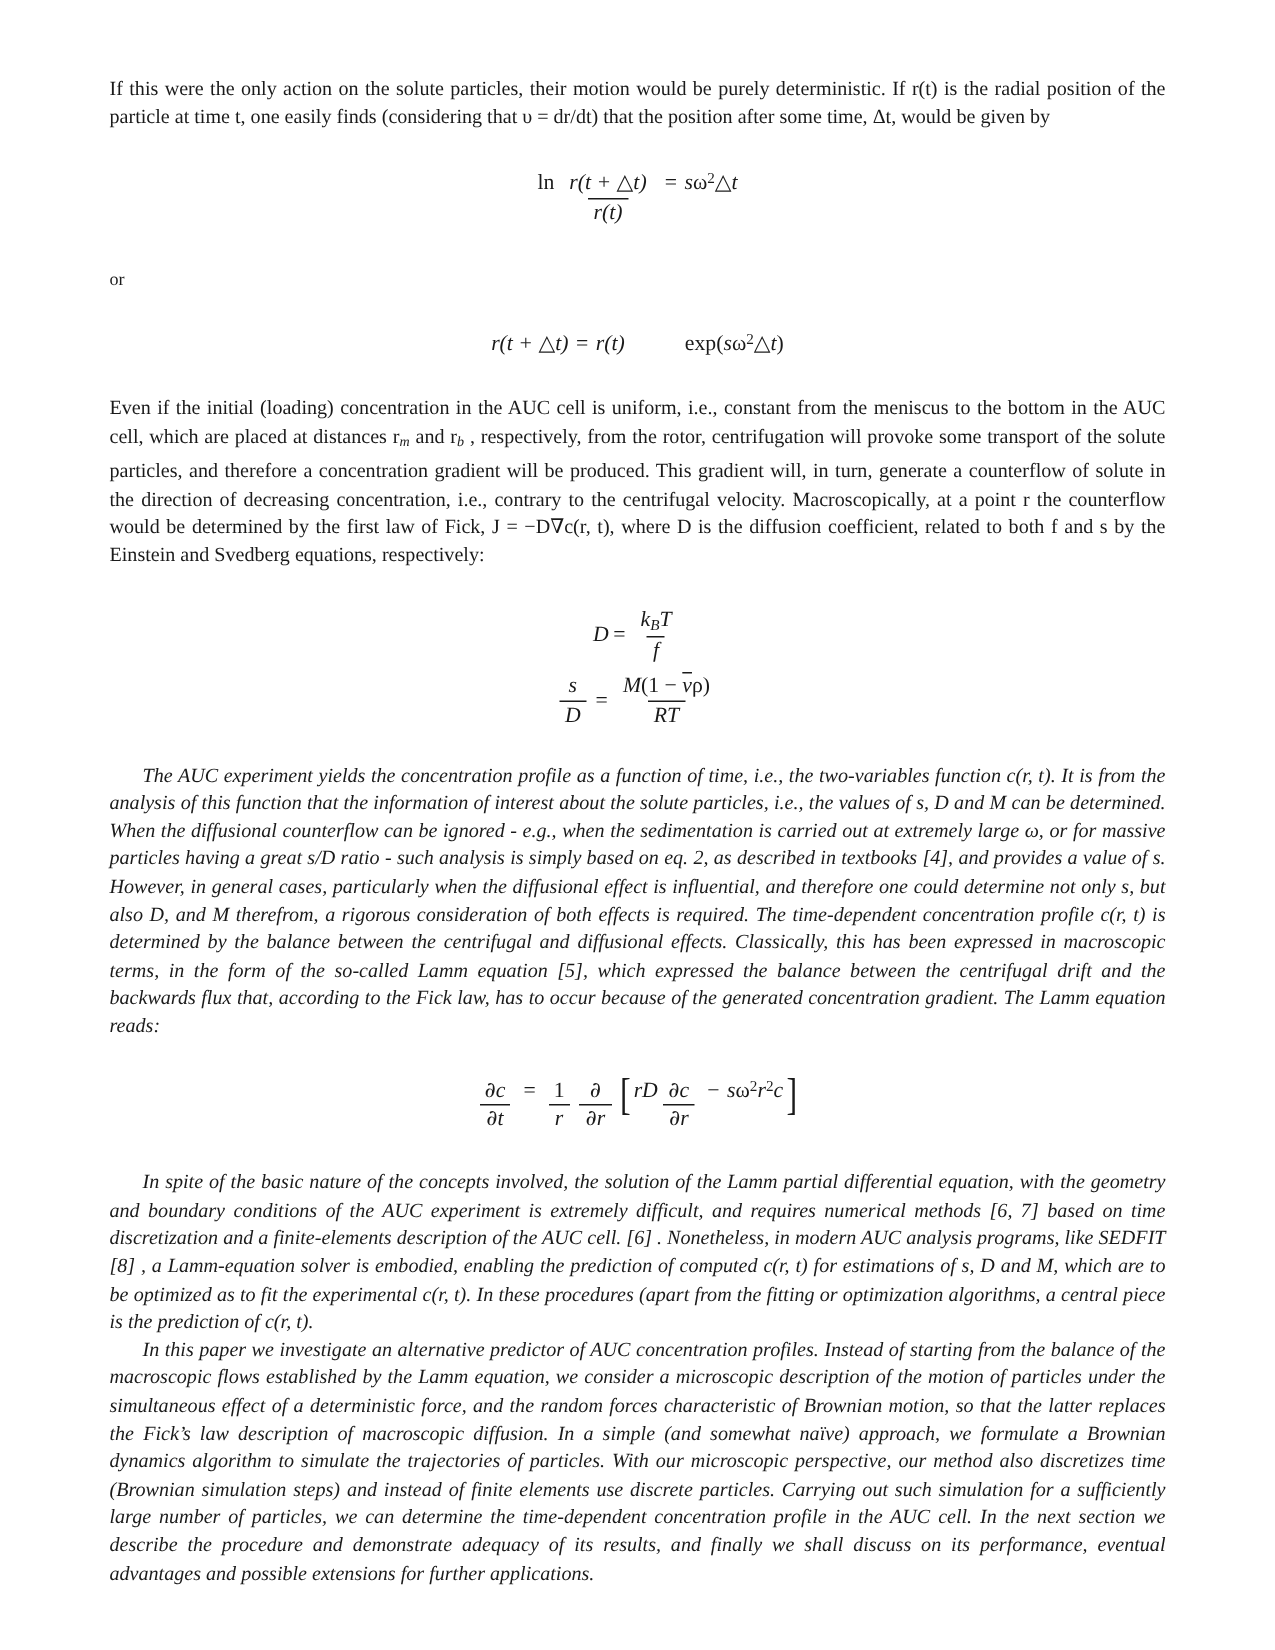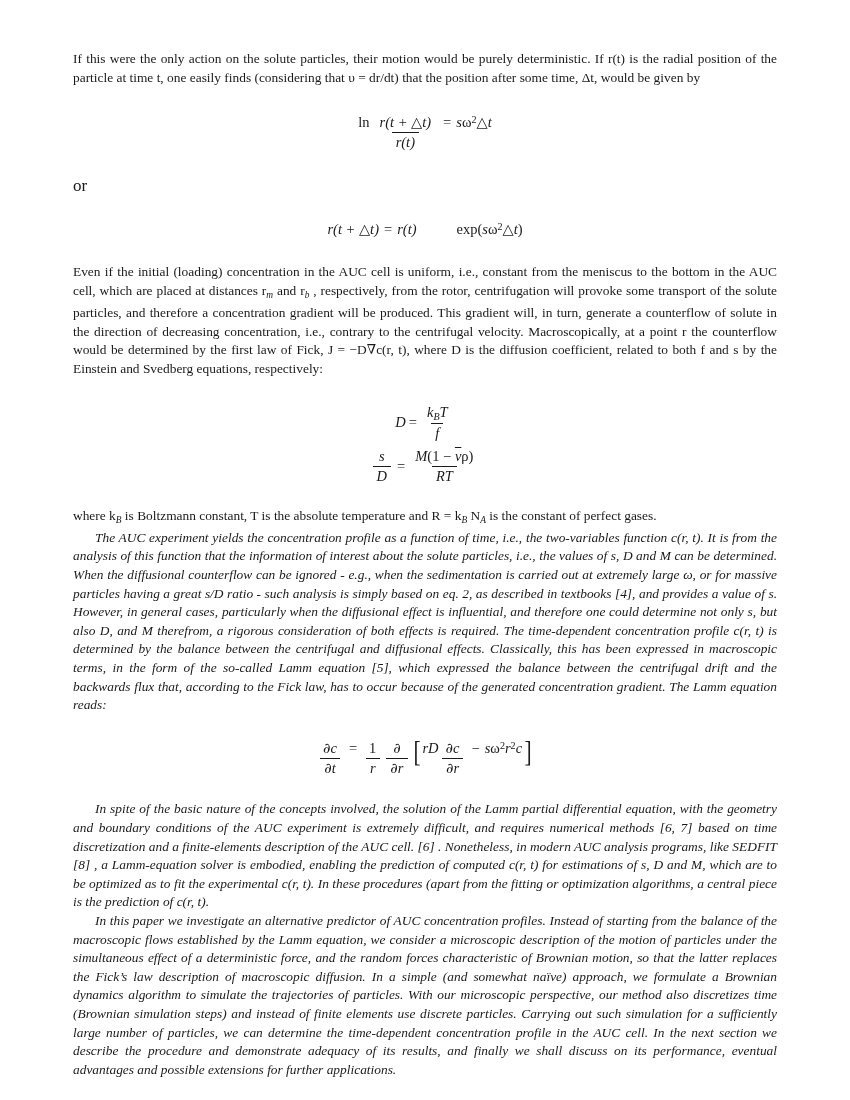--- a/index.html
+++ b/index.html
@@ -28,21 +28,21 @@
     text-align: justify;
     text-justify: inter-word;
     hyphens: none;
   }
   p.indent {
     text-indent: 22px;
     font-style: italic;
   }
   .plain-line {
     margin: 0;
-    font-size: 17px;
+    font-size: 12px;
     line-height: 18.6px;
   }
   
   .eq-block {
     display: flex;
     justify-content: center;
     align-items: center;
     font-family: "Liberation Serif", "DejaVu Serif", serif;
     font-size: 14.5px;
   }
@@ -138,21 +138,20 @@
         <span class="den it">D</span>
       </span>
       <span class="opn">=</span>
       <span class="frac">
         <span class="num"><span class="it">M</span><span>(1 − </span><span class="ovl it">v</span><span>ρ</span><span>)</span></span>
         <span class="den it">RT</span>
       </span>
     </div>
   </div>
 
-  <p class="body-text"><span>where k</span><span class="sub">B</span><span> is Boltzmann constant, T is the absolute temperature and R = k</span><span class="sub">B</span><span> N</span><span class="sub">A</span><span> is the constant of perfect gases.</span></p>
 
   <p class="body-text indent">The AUC experiment yields the concentration profile as a function of time, i.e., the two-variables function c(r, t). It is from the analysis of this function that the information of interest about the solute particles, i.e., the values of s, D and M can be determined. When the diffusional counterflow can be ignored - e.g., when the sedimentation is carried out at extremely large ω, or for massive particles having a great s/D ratio - such analysis is simply based on eq. 2, as described in textbooks [4], and provides a value of s. However, in general cases, particularly when the diffusional effect is influential, and therefore one could determine not only s, but also D, and M therefrom, a rigorous consideration of both effects is required. The time-dependent concentration profile c(r, t) is determined by the balance between the centrifugal and diffusional effects. Classically, this has been expressed in macroscopic terms, in the form of the so-called Lamm equation [5], which expressed the balance between the centrifugal drift and the backwards flux that, according to the Fick law, has to occur because of the generated concentration gradient. The Lamm equation reads:</p>
 
   <div class="eq-block eq-lamm">
     <span class="mrow">
       <span class="frac">
         <span class="num"><span class="partial">∂</span><span class="it">c</span></span>
         <span class="den"><span class="partial">∂</span><span class="it">t</span></span>
       </span>
       <span class="op">=</span>

